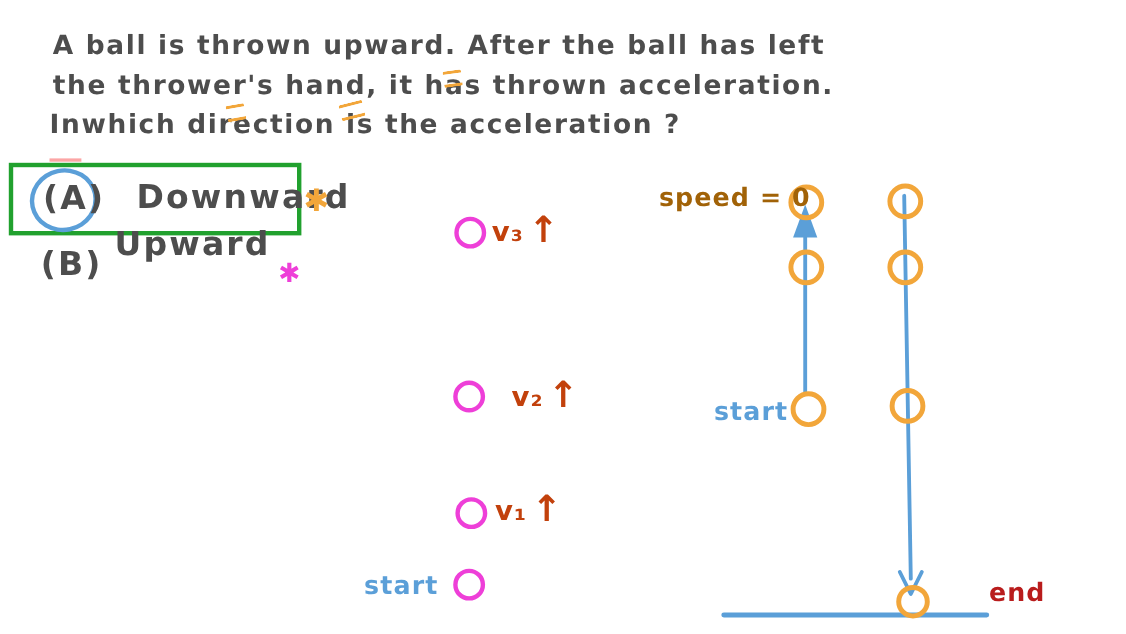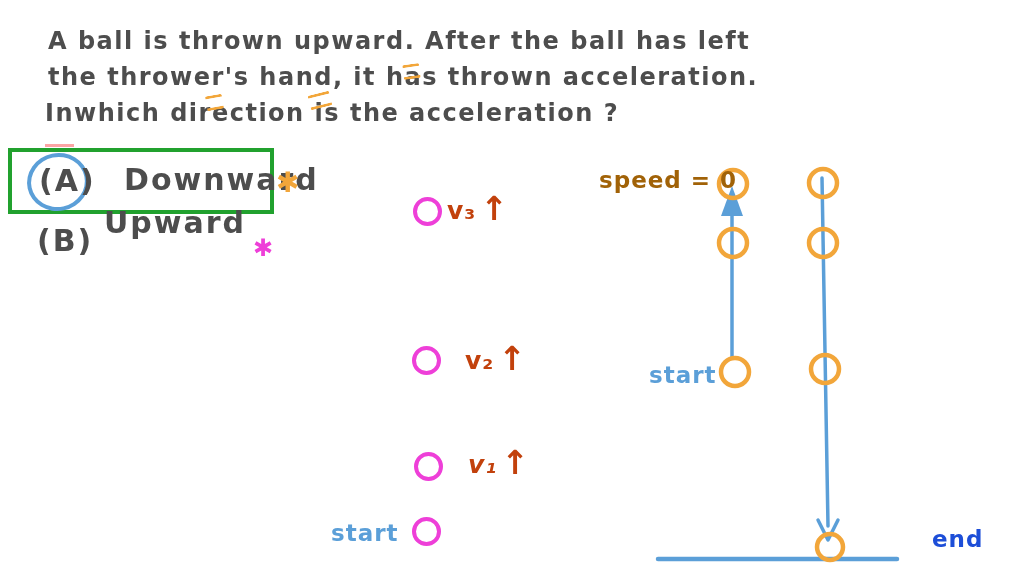--- a/index.html
+++ b/index.html
@@ -47,39 +47,39 @@
   .mcircle{
     position:absolute;width:21px;height:21px;border:4px solid #ee3fd8;border-radius:50%;
   }
   .mc-v3{left:413px;top:197px;}
   .mc-v2{left:412px;top:346px;}
   .mc-v1{left:414px;top:452px;}
   .mc-start{left:412px;top:517px;}
   .vlabel-row{position:absolute;display:flex;align-items:flex-start;color:#c2410c;font-weight:bold;}
   .vl-3{left:447px;top:196px;}
   .vl-2{left:449px;top:346px;margin-left:16px;}
-  .vl-1{left:468px;top:450px;font-style:italic;}
+  .vl-1{left:450px;top:450px;}
   .vtext{font-size:25px;letter-spacing:1px;}
   .varrow{font-size:33px;line-height:26px;margin-left:4px;}
   .start-left{
     position:absolute;left:331px;top:520px;color:#5b9fd8;font-size:23px;
     font-weight:bold;letter-spacing:1px;
   }
   
   .speed-label{
     position:absolute;left:599px;top:167px;color:#a16207;font-size:23px;
     font-weight:bold;letter-spacing:1px;
   }
   .start-right{
     position:absolute;left:649px;top:362px;color:#5b9fd8;font-size:23px;
     font-weight:bold;letter-spacing:1px;
   }
   .end-label{
-    position:absolute;left:899px;top:526px;color:#1d4ed8;font-size:23px;
-    font-weight:bold;letter-spacing:1px;margin-left:33px;
+    position:absolute;left:899px;top:526px;color:#b91c1c;font-size:23px;
+    font-weight:bold;letter-spacing:1px;
   }
   .diagram-svg{position:absolute;left:580px;top:140px;width:420px;height:436px;}
 </style>
 </head>
 <body>
 
 <div class="qline q1">A ball is thrown upward. After the ball has left</div>
 <div class="qline q2">the thrower's hand, it has thrown acceleration.</div>
 <div class="qline q3">
   <span class="underlined">In</span><span class="rest">which direction is the acceleration ?</span>

